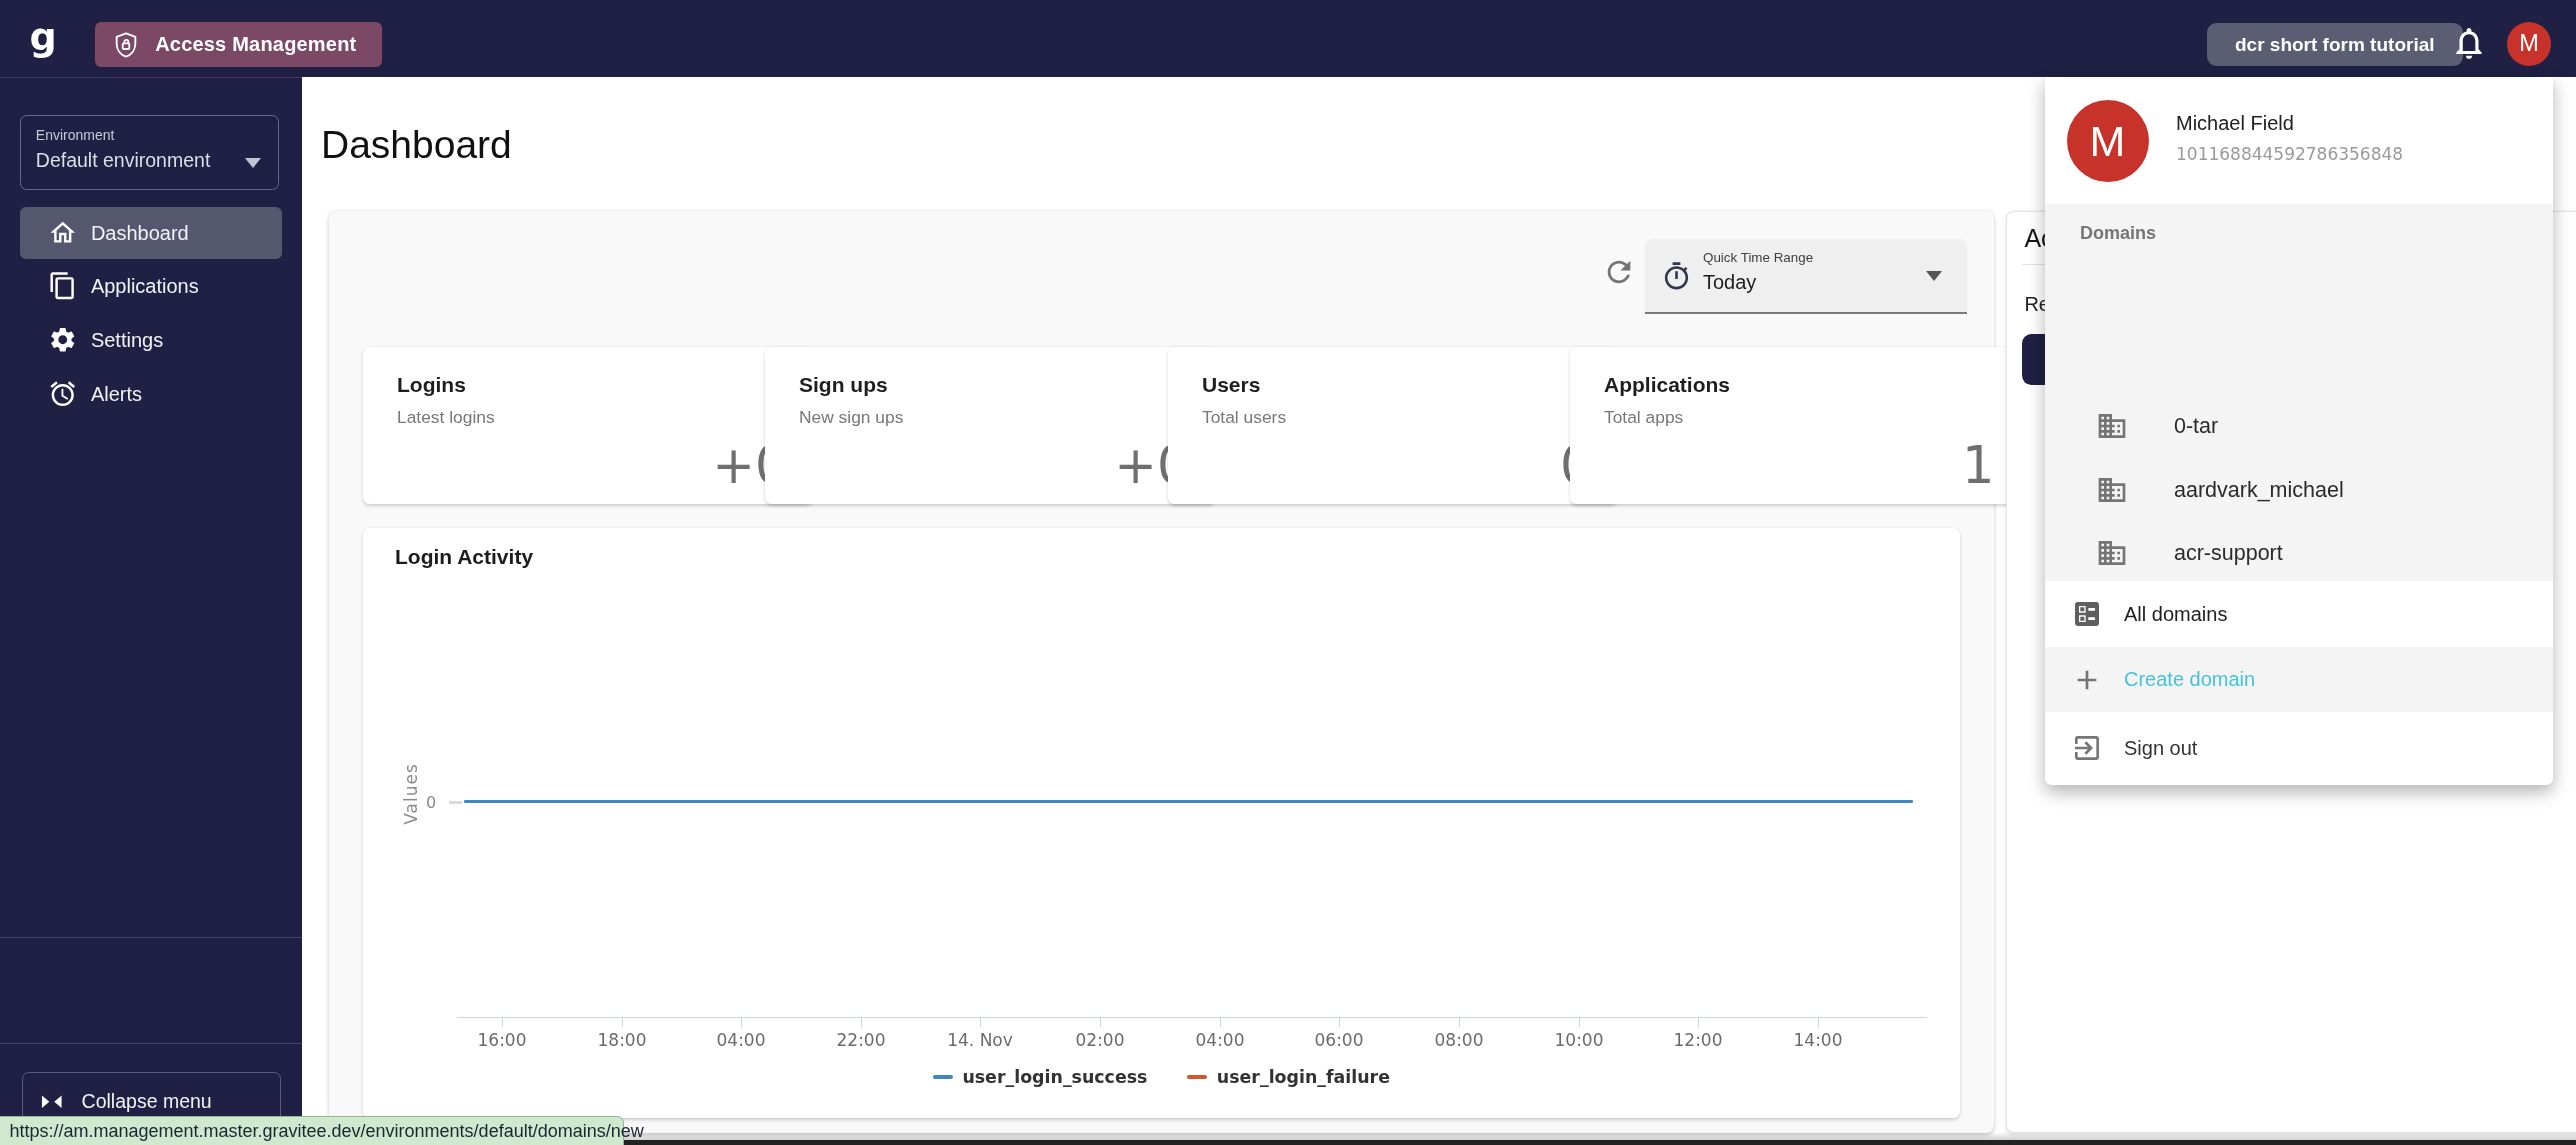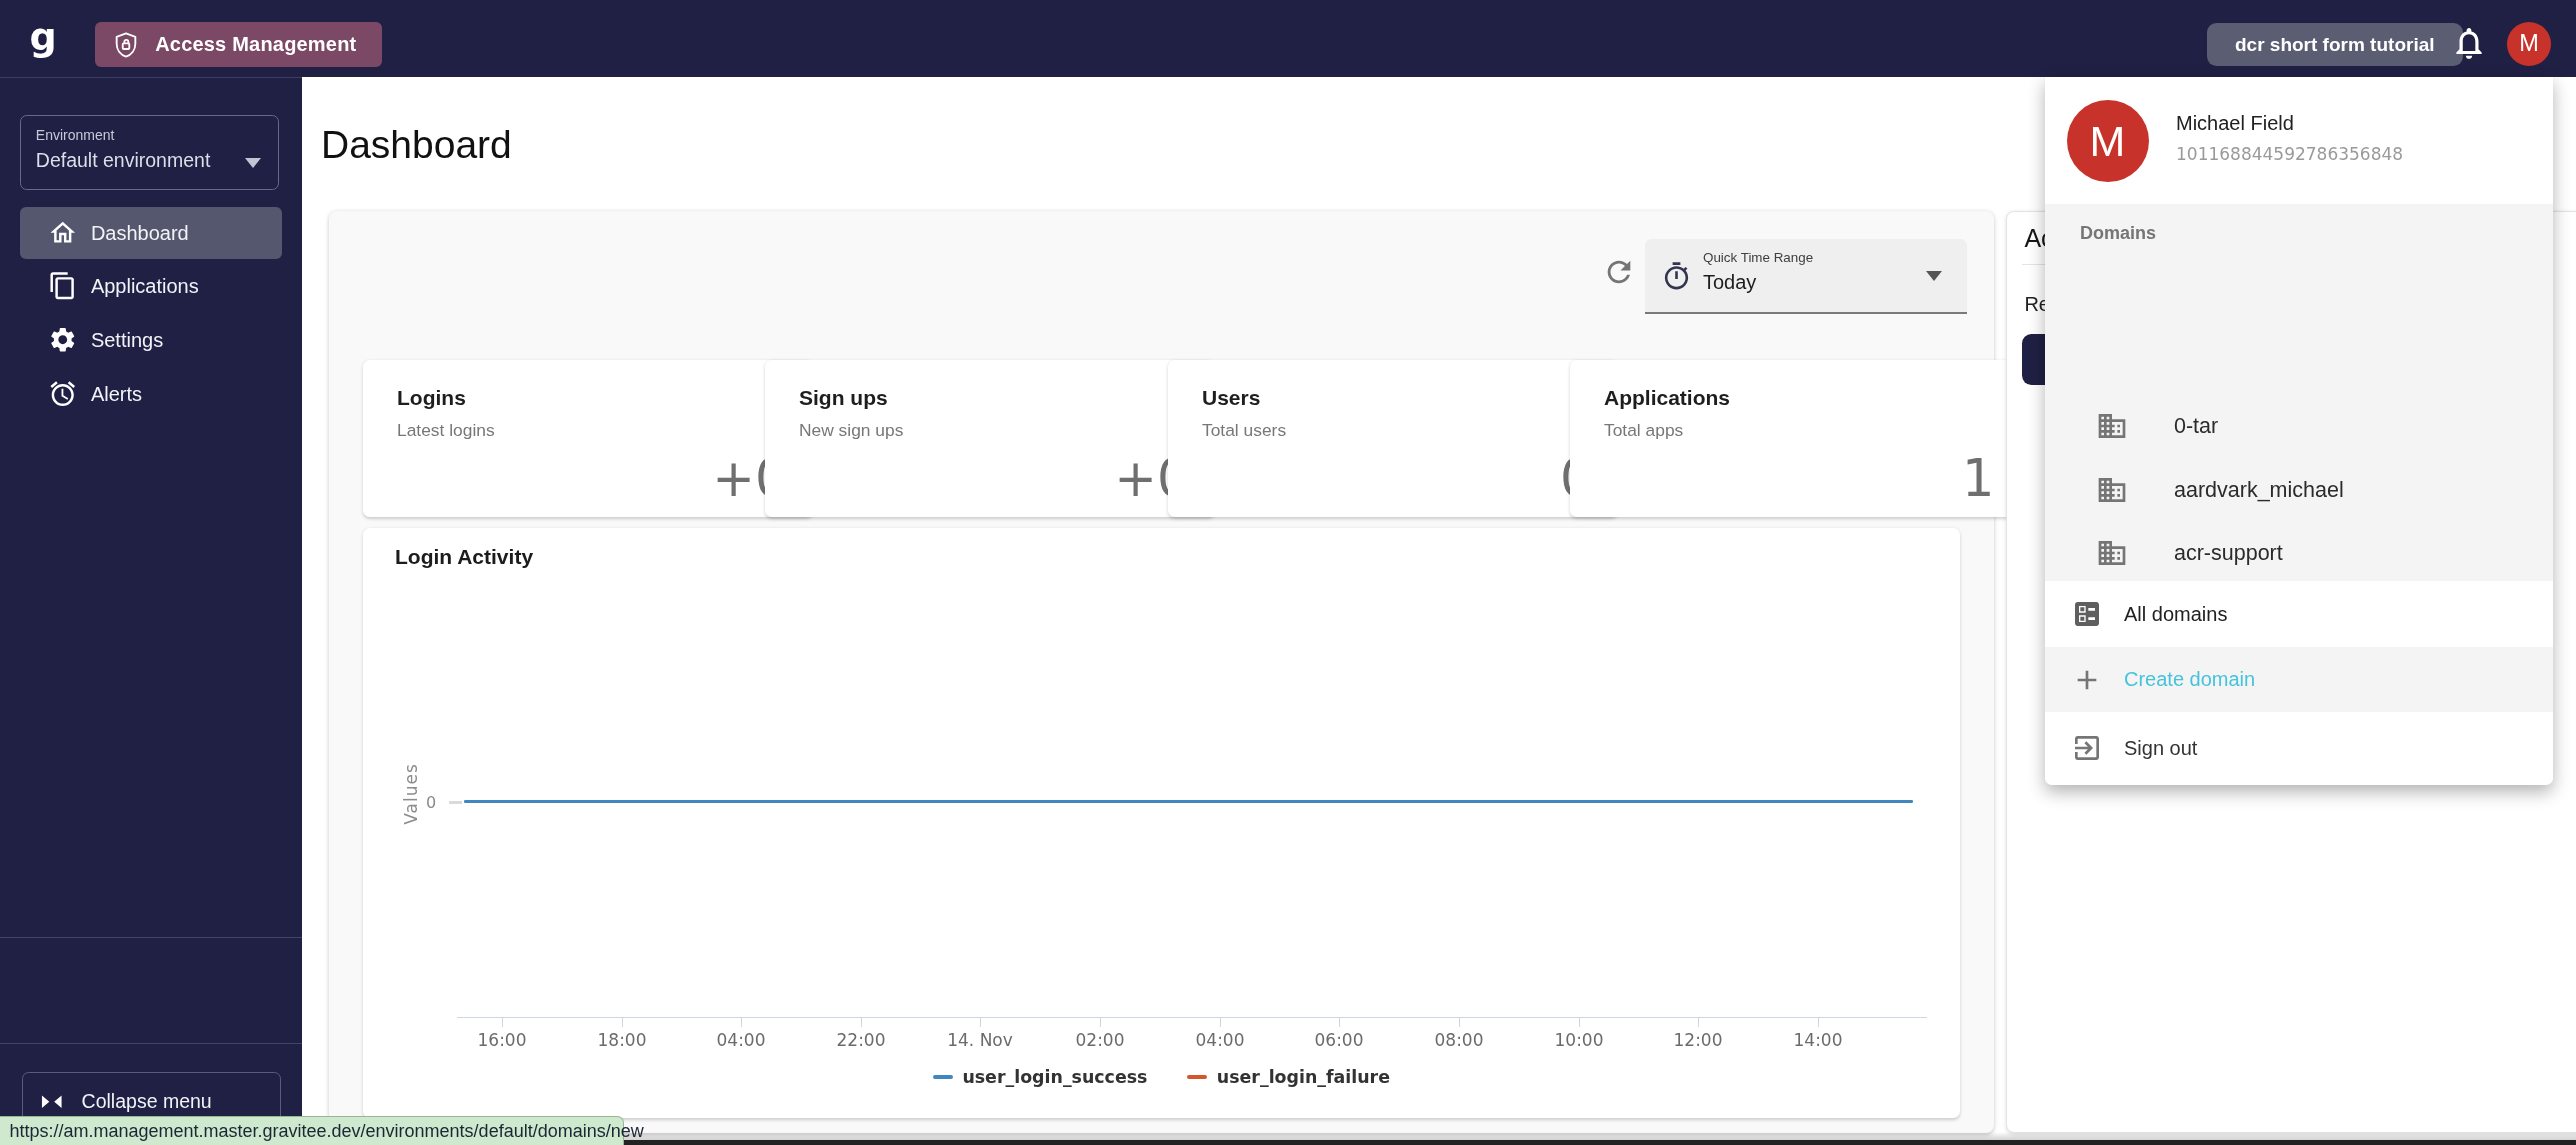--- a/index.html
+++ b/index.html
@@ -36,21 +36,21 @@
   
   .page-title { position:absolute; left:321px; top:123px; font-size:39px; font-weight:500; color:#111; z-index:1; }
   .main-card { position:absolute; left:329px; top:211px; width:1665px; height:922px; background:#f9f9f9; border-radius:8px; box-shadow:0 1.3px 4.7px rgba(0,0,0,.22); z-index:2; }
   .refresh-btn { position:absolute; left:1273px; top:44px; width:34px; height:34px; background:none; border:none; cursor:pointer; }
   .tr-select { position:absolute; left:1316px; top:28px; width:322px; height:75px; background:#efefef; border-radius:6.7px 6.7px 0 0; border-bottom:2px solid #7a7a7a; cursor:pointer; }
   .tr-icon { position:absolute; left:16px; top:21.5px; width:31px; height:31px; }
   .tr-label { position:absolute; left:58px; top:11.4px; font-size:13.4px; color:#404040; }
   .tr-value { position:absolute; left:58px; top:32px; font-size:20px; color:#1d1d1d; }
   .tr-caret { position:absolute; right:25.5px; top:32px; width:0; height:0; border-left:8.7px solid transparent; border-right:8.7px solid transparent; border-top:10.7px solid #555; }
 
-  .stat-card { position:absolute; top:149px; width:450px; height:157px; background:#fff; border-radius:6.7px; box-shadow:0 1.3px 3.4px rgba(0,0,0,.18); }
+  .stat-card { position:absolute; top:136px; width:450px; height:157px; background:#fff; border-radius:6.7px; box-shadow:0 1.3px 3.4px rgba(0,0,0,.18); }
   .stat-title { position:absolute; left:34px; top:25.5px; font-size:21px; font-weight:bold; color:#1e1e1e; }
   .stat-sub { position:absolute; left:34px; top:60px; font-size:17.4px; color:#777; }
   .stat-value { position:absolute; right:25.5px; bottom:9.4px; font-size:51px; color:#6f6f6f; font-family:"DejaVu Sans",sans-serif; }
 
   .login-card { position:absolute; left:34px; top:317px; width:1597px; height:590px; background:#fff; border-radius:6.7px; box-shadow:0 1.3px 3.4px rgba(0,0,0,.18); }
   .chart-title { position:absolute; left:32px; top:17.4px; font-size:21px; font-weight:bold; color:#1c1c1c; }
   .ylabel { position:absolute; left:48px; top:266px; transform:translate(-50%,-50%) rotate(-90deg); font-family:"DejaVu Sans",sans-serif; font-size:17px; color:#8c8c8c; letter-spacing:1px; white-space:nowrap; }
   .ytick0 { position:absolute; left:68px; top:274px; transform:translate(-50%,-50%); font-family:"DejaVu Sans",sans-serif; font-size:16px; color:#8a8a8a; }
   .ytick-mark { position:absolute; left:86px; top:273px; width:13.4px; height:2.7px; background:#dadada; }
   .series-line { position:absolute; left:101px; top:272px; width:1449px; height:3.4px; border-radius:1.3px; background:#4187bf; }

